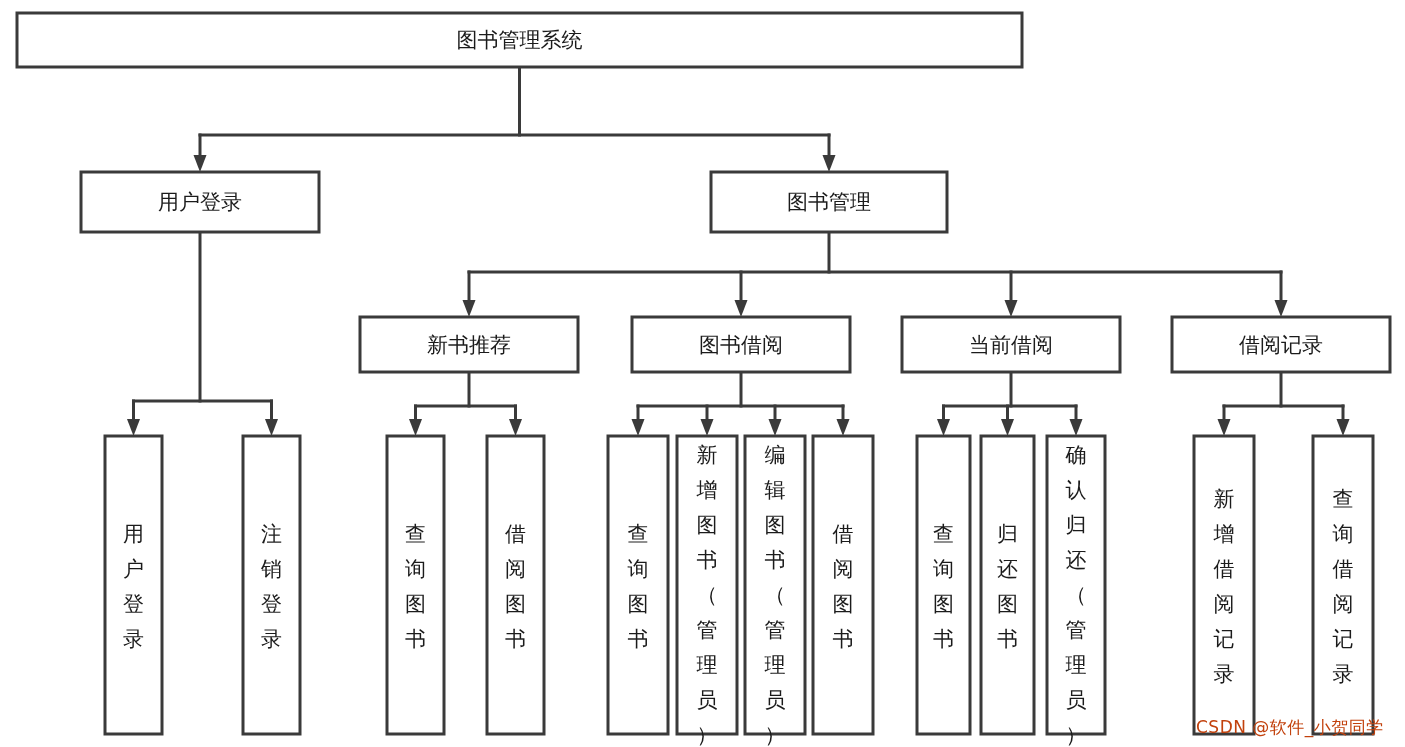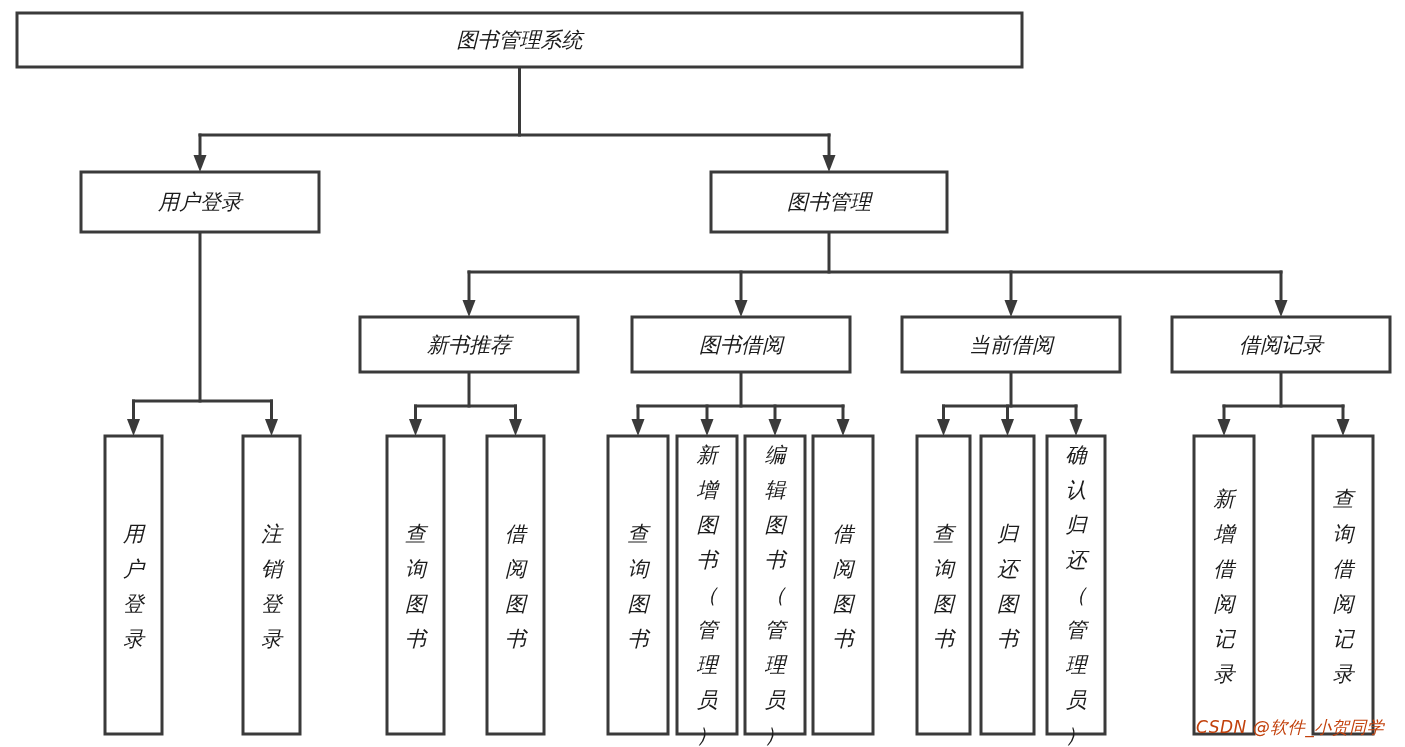--- a/index.html
+++ b/index.html
@@ -1,21 +1,21 @@
 <!DOCTYPE html>
 <html><head>
 <meta charset="utf-8">
 <style>
   html,body{margin:0;padding:0;background:#ffffff;}
   body{
     width:1405px;height:747px;
     font-family:"DejaVu Sans","Liberation Sans",sans-serif;
     overflow:hidden;
   }
-  #diagram-root{position:relative;width:1405px;height:747px;background:#fff;font-style:italic;}
+  #diagram-root{position:relative;width:1405px;height:747px;background:#fff;}
   svg#tree{position:absolute;left:0;top:0;width:1405px;height:747px;display:block;}
   .node-box{fill:#ffffff;stroke:#3a3a3a;stroke-width:3;}
   .conn{stroke:#3a3a3a;stroke-width:3;fill:none;stroke-linecap:square;stroke-linejoin:miter;}
   .arrowhead{fill:#3a3a3a;stroke:none;}
   .node-label-h{
     font-size:21px;fill:#1b1b1b;text-anchor:middle;
     dominant-baseline:middle;
     font-family:"DejaVu Sans","Liberation Sans",sans-serif;
   }
   .node-label-v{

